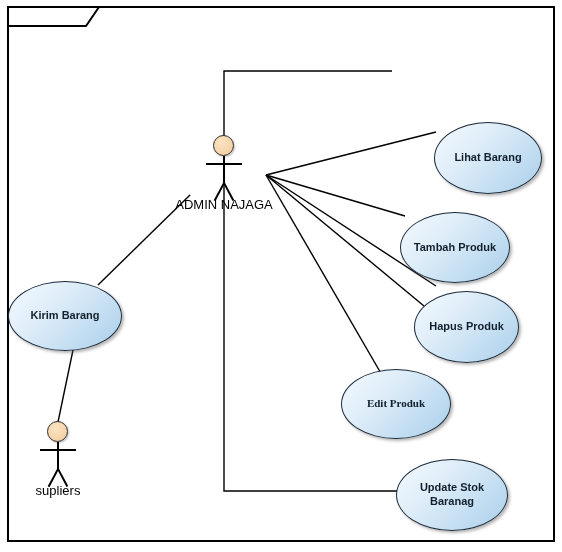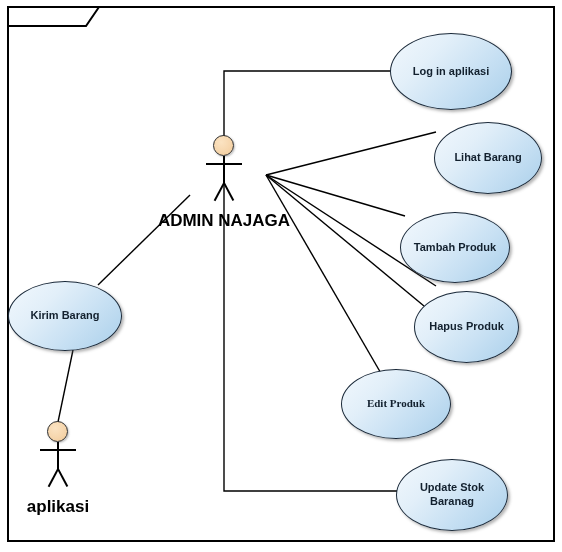--- a/index.html
+++ b/index.html
@@ -127,25 +127,25 @@
     transform-origin: top center;
     transform: rotate(28deg);
   }
   .actor .leg.right {
     left: 26px;
     transform-origin: top center;
     transform: rotate(-28deg);
   }
   .actor .actor-label {
     position: absolute;
-    top: 76px;
+    top: 62px;
     left: 50%;
     transform: translateX(-50%);
-    font-size: 17px;
-    font-weight: bold;
+    font-size: 13px;
+    font-weight: normal;
     color: #000000;
     white-space: nowrap;
   }
 </style>
 </head>
 <body>
 
 <div id="canvas">
 
   <div id="frame"></div>
@@ -175,23 +175,20 @@
     <g>
       <line x1="266" y1="175" x2="436" y2="132" stroke="#000000" stroke-width="1.4"></line>
       <line x1="266" y1="175" x2="405" y2="216" stroke="#000000" stroke-width="1.4"></line>
       <line x1="266" y1="175" x2="436" y2="286" stroke="#000000" stroke-width="1.4"></line>
       <line x1="266" y1="175" x2="424" y2="306" stroke="#000000" stroke-width="1.4"></line>
       <line x1="266" y1="175" x2="386" y2="382" stroke="#000000" stroke-width="1.4"></line>
     </g>
   </svg>
 
 
-  <div class="usecase" style="left:390px; top:33px; width:122px; height:77px;">
-    <span class="uc-label">Log in aplikasi</span>
-  </div>
 
   <div class="usecase" style="left:434px; top:122px; width:108px; height:72px;">
     <span class="uc-label">Lihat Barang</span>
   </div>
 
   <div class="usecase" style="left:400px; top:212px; width:110px; height:71px;">
     <span class="uc-label">Tambah Produk</span>
   </div>
 
   <div class="usecase" style="left:414px; top:291px; width:105px; height:72px;">
@@ -219,16 +216,16 @@
     <div class="leg right"></div>
     <div class="actor-label">ADMIN NAJAGA</div>
   </div>
 
   <div class="actor" style="left:31px; top:421px;">
     <div class="head"></div>
     <div class="arms"></div>
     <div class="body"></div>
     <div class="leg left"></div>
     <div class="leg right"></div>
-    <div class="actor-label">aplikasi</div>
+    <div class="actor-label">supliers</div>
   </div>
 
 </div>
 
 </body></html>

